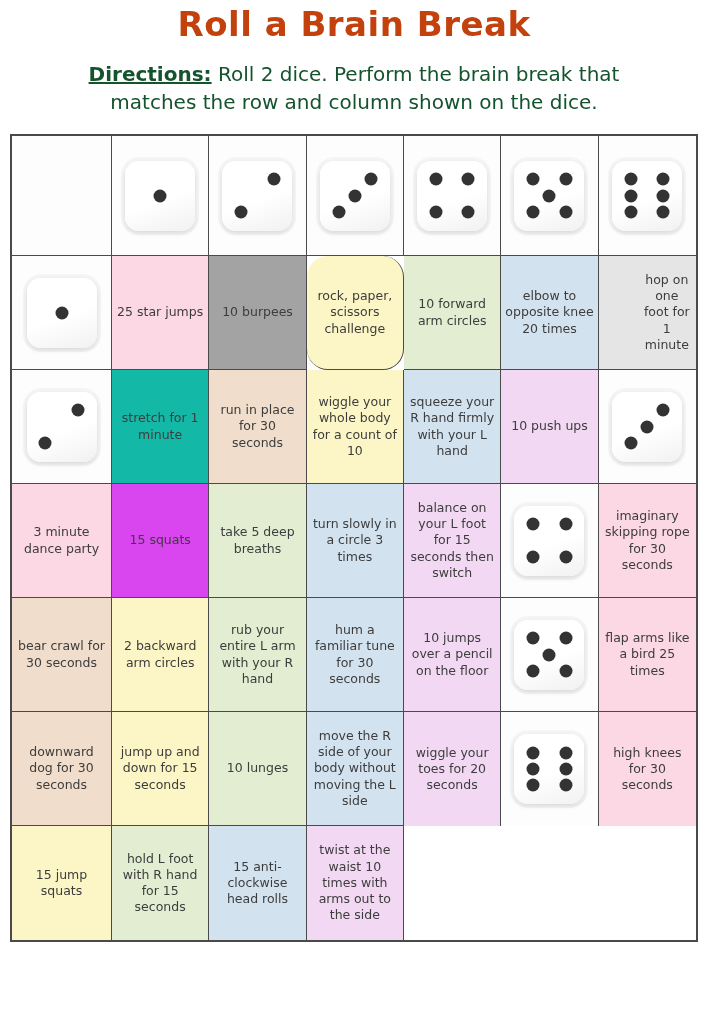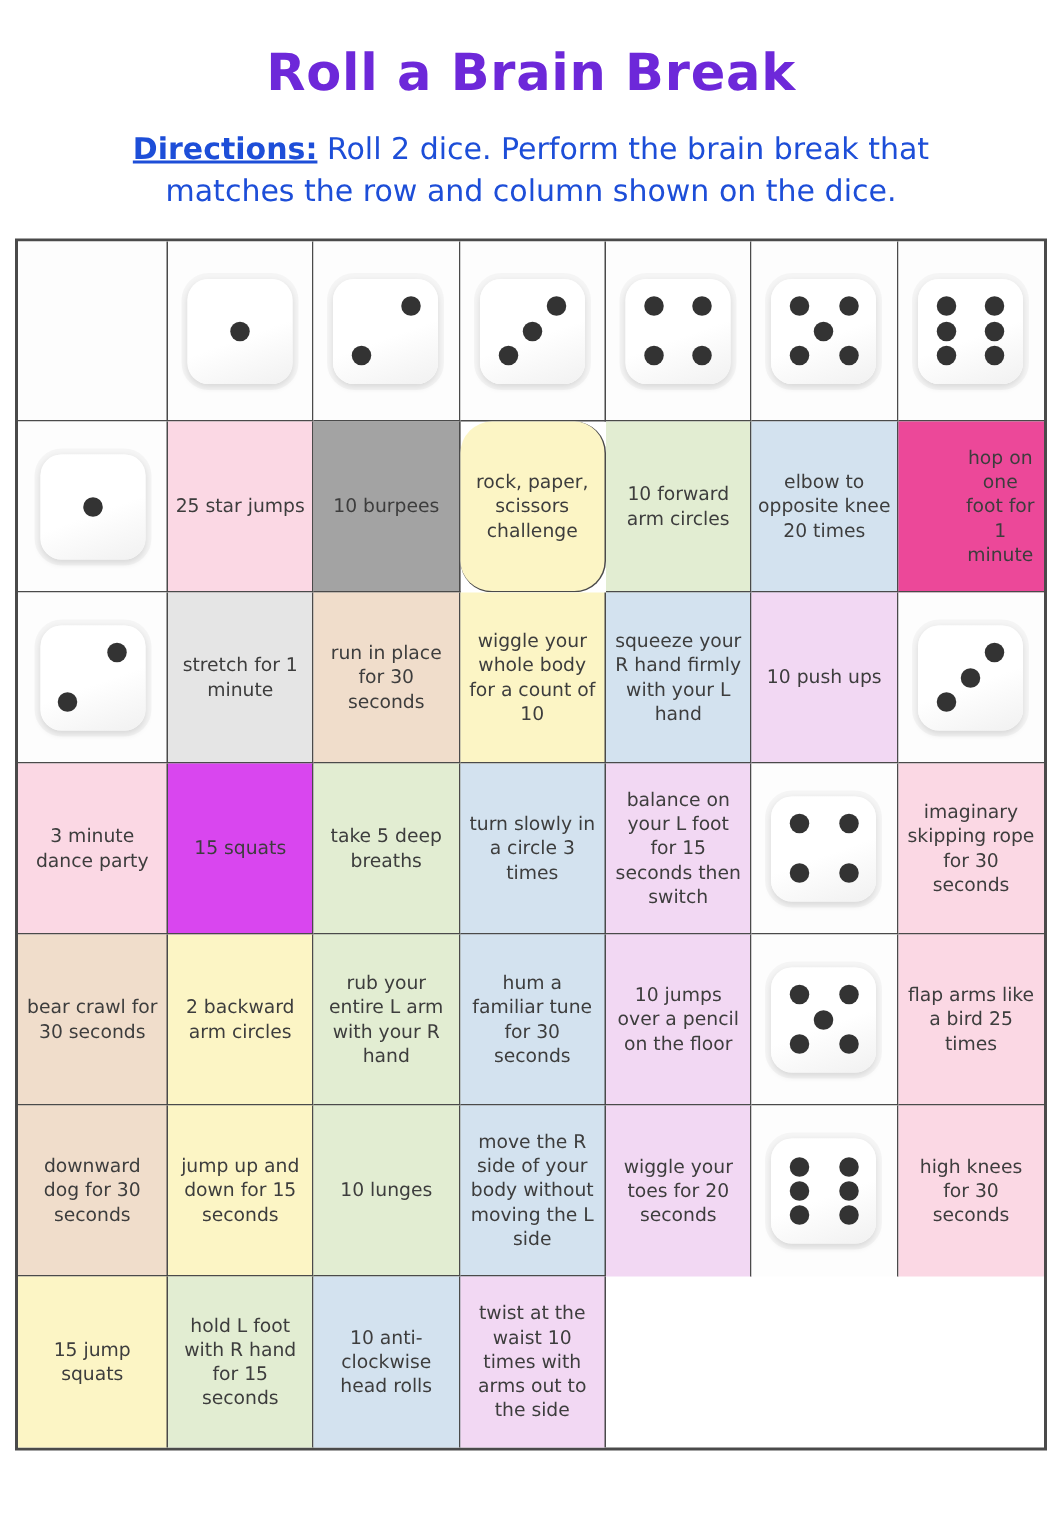--- a/index.html
+++ b/index.html
@@ -8,30 +8,30 @@
     background: #ffffff;
     font-family: "DejaVu Sans", "Liberation Sans", sans-serif;
     color: #1c1c1c;
     overflow: hidden;
   }
   .page-title {
     text-align: center;
     font-size: 34px;
     font-weight: 700;
     letter-spacing: 0.5px;
-    margin: 29px 0 16px;
-    color: #6d28d9;
+    margin: 4px 0 16px;
+    color: #c2410c;
   }
   .directions {
     text-align: center;
     font-size: 20px;
     line-height: 1.4;
     max-width: 600px;
     margin: 0 auto;
-    color: #1d4ed8;
+    color: #14532d;
   }
   .directions .dir-label {
     font-weight: 700;
     text-decoration: underline;
   }
   .grid {
     width: 688px;
     margin: 18px auto 0;
     display: grid;
     grid-template-columns: 100px repeat(6, 1fr);
@@ -150,31 +150,31 @@
     </div>
   <div class="cell act" style="background: rgb(252, 245, 197); border-radius: 21px;">
       <span>rock, paper, scissors challenge</span>
     </div>
   <div class="cell act" style="background: rgb(226, 237, 210);">
       <span>10 forward arm circles</span>
     </div>
   <div class="cell act" style="background: rgb(211, 226, 239);">
       <span>elbow to opposite knee 20 times</span>
     </div>
-  <div class="cell act" style="background: #ec4899; padding-left: 43px;">
+  <div class="cell act" style="background: #e5e5e5; padding-left: 43px;">
       <span>hop on one foot for 1 minute</span>
     </div>
 
   <div class="cell head">
       <div class="die">
         <span class="pip tr"></span>
         <span class="pip bl"></span>
       </div>
     </div>
-  <div class="cell act" style="background: #e5e5e5; justify-content: flex-end;">
+  <div class="cell act" style="background: #14b8a6; justify-content: flex-end;">
       <span>stretch for 1 minute</span>
     </div>
   <div class="cell act" style="background: rgb(240, 221, 203);">
       <span>run in place for 30 seconds</span>
     </div>
   <div class="cell act" style="background: rgb(252, 245, 197);">
       <span>wiggle your whole body for a count of 10</span>
     </div>
   <div class="cell act" style="background: rgb(211, 226, 239);">
       <span>squeeze your R hand firmly with your L hand</span>
@@ -274,19 +274,19 @@
   <div class="cell act" style="background: rgb(251, 216, 228);">
       <span>high knees for 30 seconds</span>
     </div>
   <div class="cell act" style="background: rgb(252, 245, 197);">
       <span>15 jump squats</span>
     </div>
   <div class="cell act" style="background: rgb(226, 237, 210);">
       <span>hold L foot with R hand for 15 seconds</span>
     </div>
   <div class="cell act" style="background: rgb(211, 226, 239);">
-      <span>10 anti-clockwise head rolls</span>
+      <span>15 anti-clockwise head rolls</span>
     </div>
   <div class="cell act" style="background: rgb(242, 216, 243);">
       <span>twist at the waist 10 times with arms out to the side</span>
     </div>
 
 </div>
 
 </body></html>

